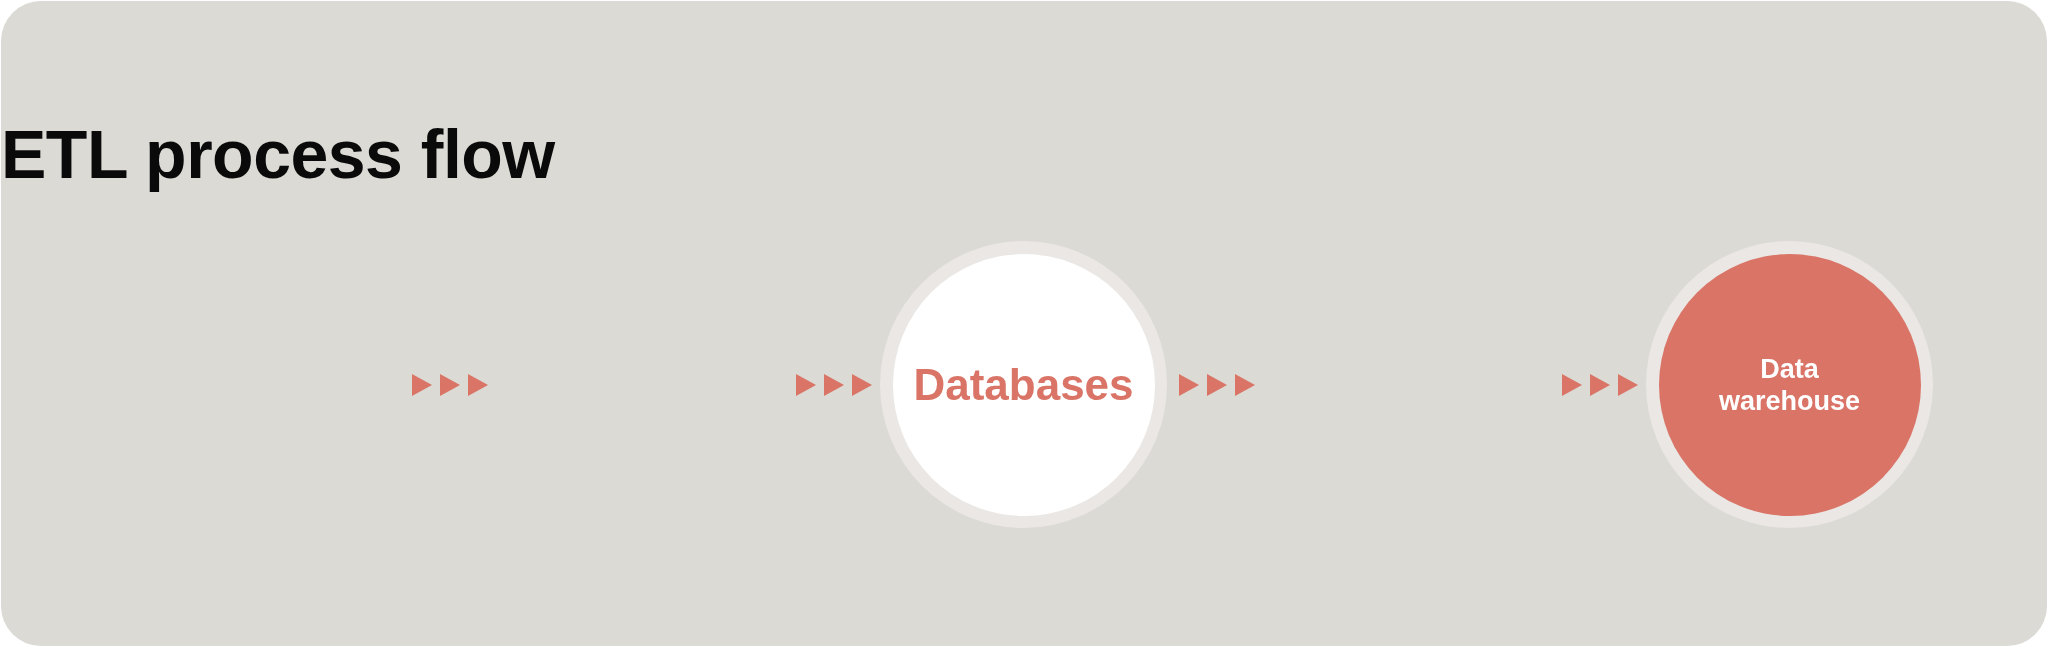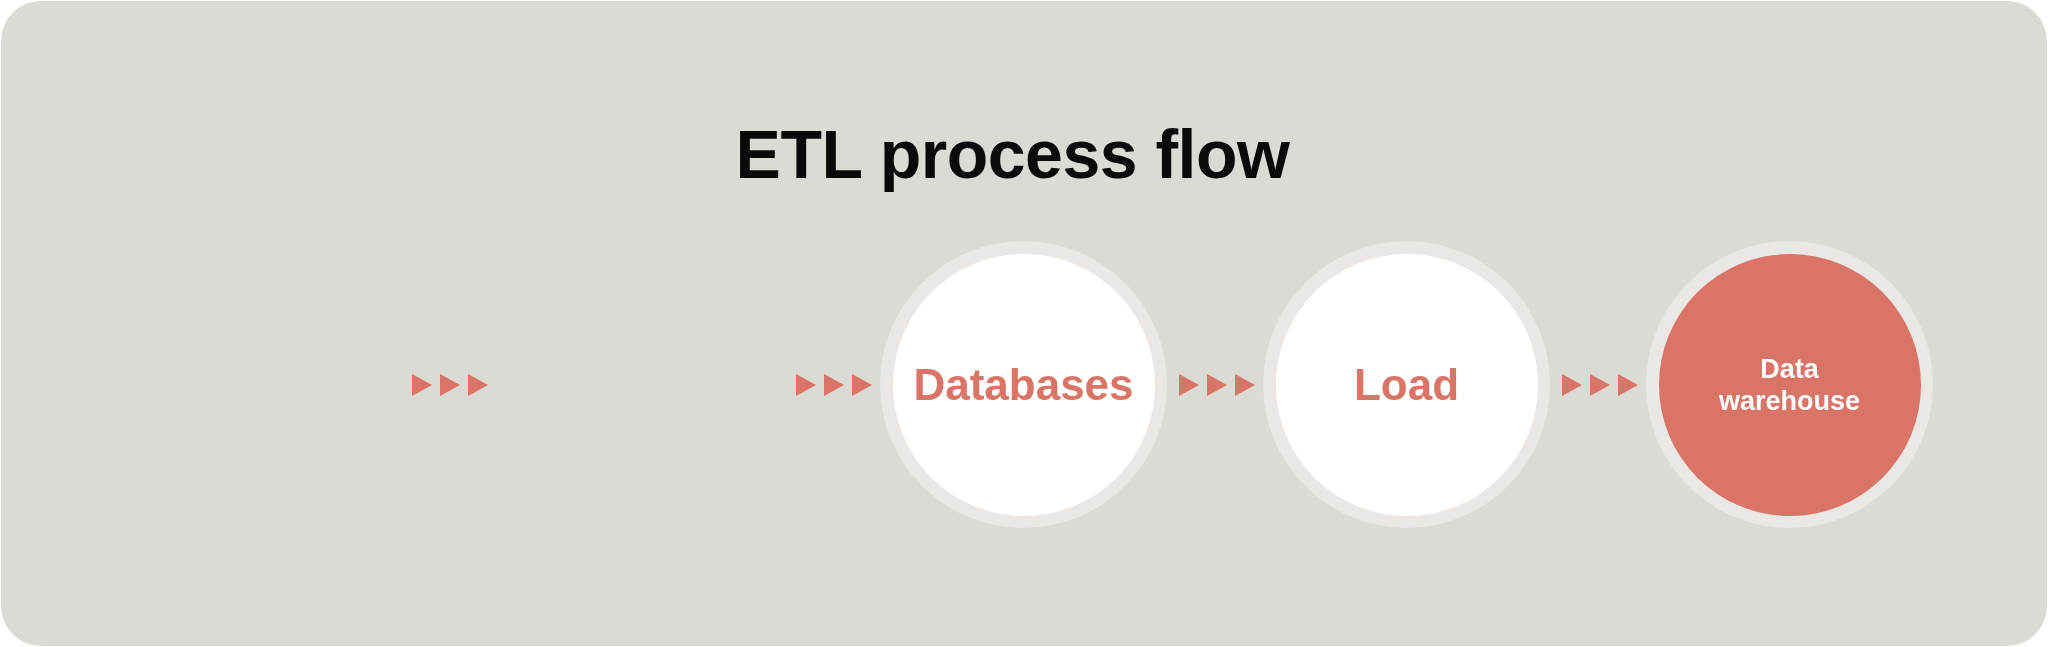--- a/index.html
+++ b/index.html
@@ -18,21 +18,20 @@
       height: 645px;
       background: #dbdad5;
       border-radius: 40px;
       font-family: "Liberation Sans", "DejaVu Sans", sans-serif;
     }
     .title {
       position: absolute;
       left: 0;
       top: 108px;
       width: 2023px;
-      text-align: center;
       font-size: 68px;
       font-weight: bold;
       color: #0a0a0a;
       letter-spacing: -0.5px;
       line-height: 90px;
     }
     .node {
       position: absolute;
       top: 240px;
       width: 287px;
@@ -110,25 +109,20 @@
       <span class="label">Databases</span>
     </div>
   </div>
 
   <div class="arrows" style="left:1178px;">
     <span class="arrow"></span>
     <span class="arrow"></span>
     <span class="arrow"></span>
   </div>
 
-  <div class="node hollow" style="left:1262px;">
-    <div class="inner">
-      <span class="label">Load</span>
-    </div>
-  </div>
 
   <div class="arrows" style="left:1561px;">
     <span class="arrow"></span>
     <span class="arrow"></span>
     <span class="arrow"></span>
   </div>
 
   <div class="node filled" style="left:1645px;">
     <div class="inner">
       <span class="label">Data

